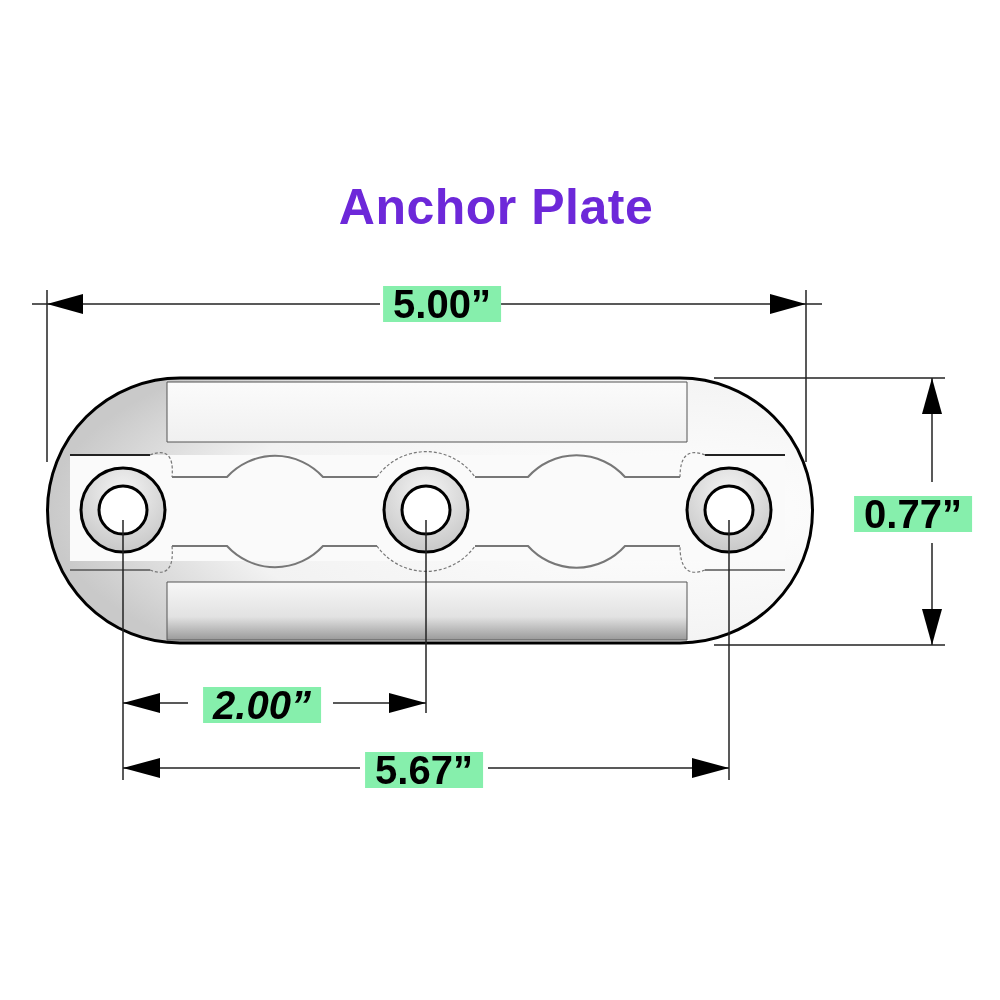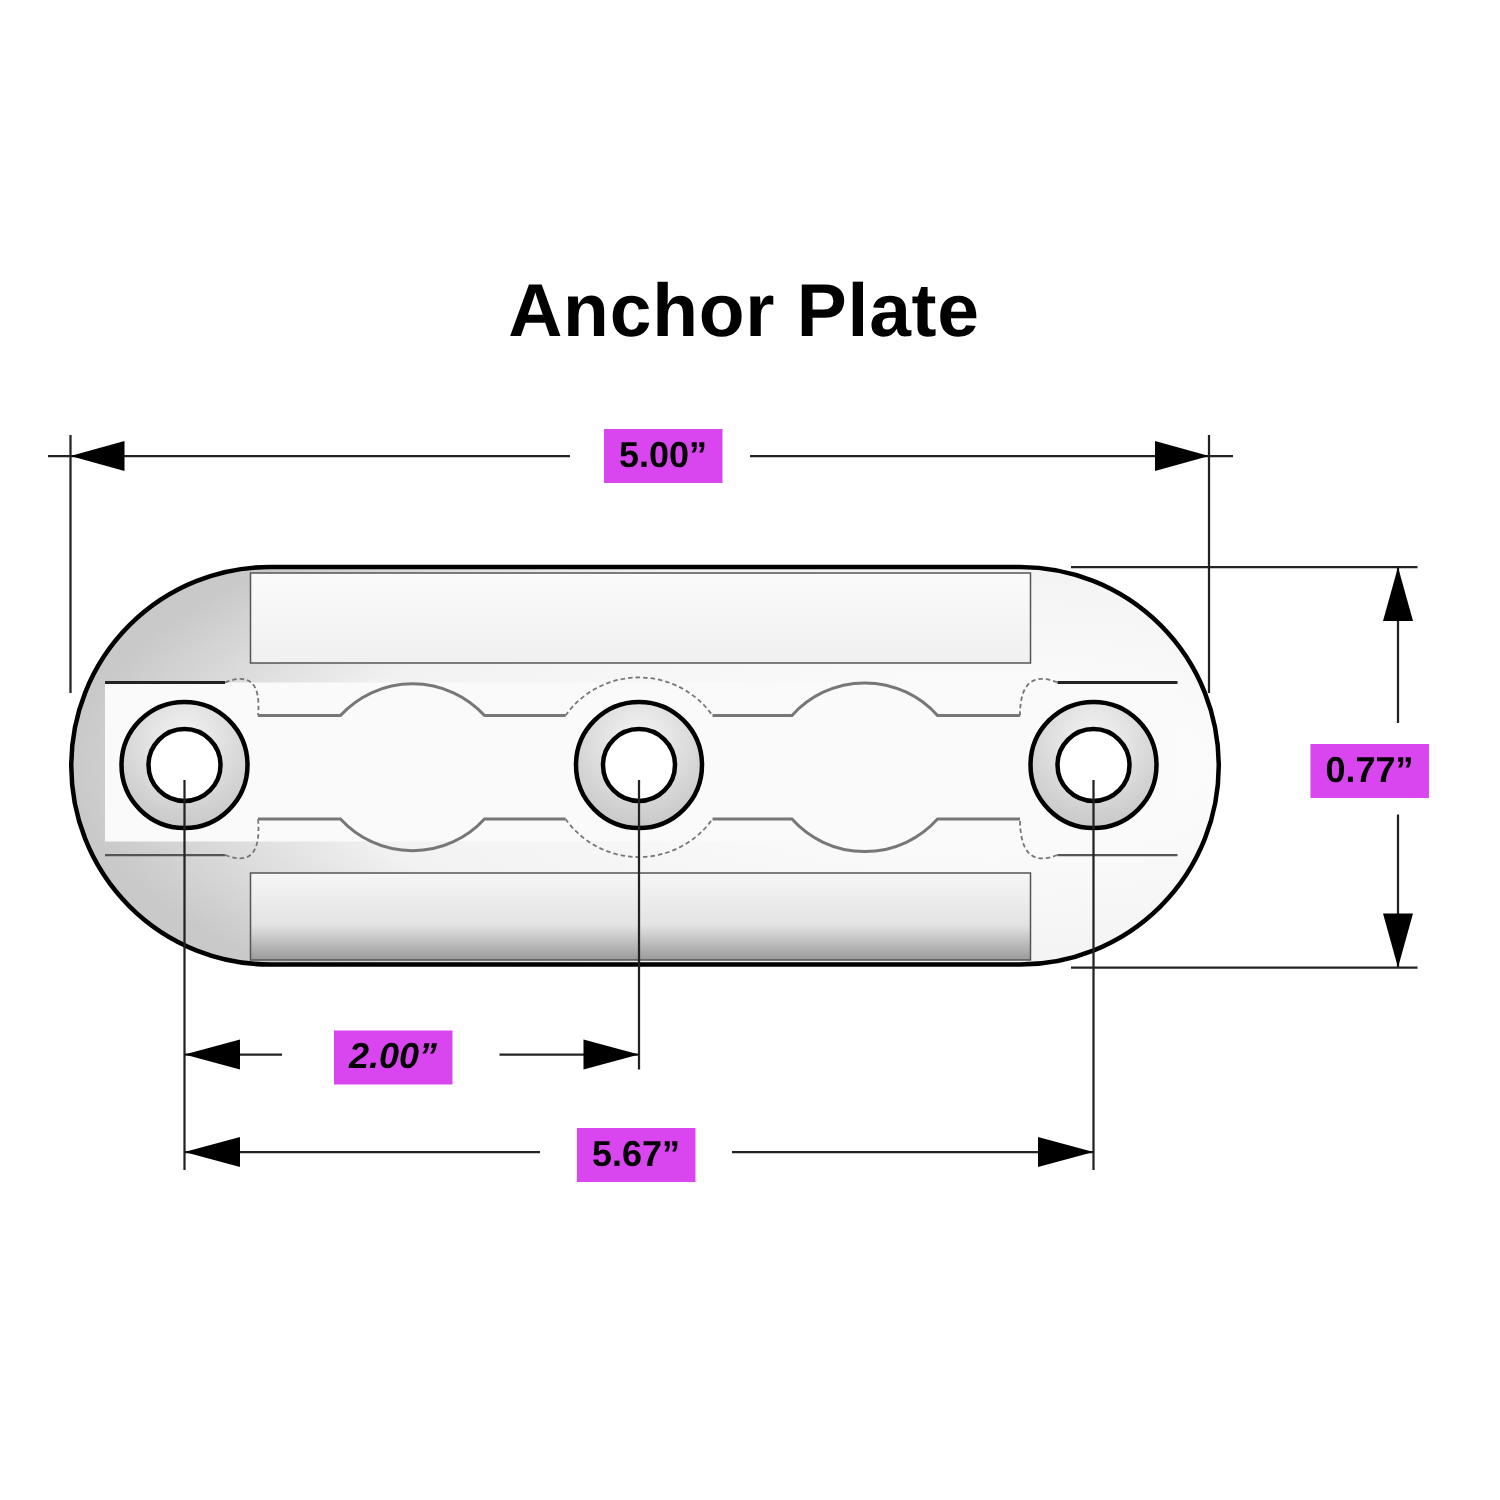--- a/index.html
+++ b/index.html
@@ -1,25 +1,25 @@
 <!DOCTYPE html>
 <html><head>
   <meta charset="utf-8">
   <style>
     html, body { margin: 0; padding: 0; background: #ffffff; }
     body { width: 1000px; height: 1000px; position: relative; overflow: hidden; }
     .title {
       position: absolute; left: 0; top: 178px; width: 992px; text-align: center;
       font-family: "Liberation Sans", sans-serif; font-weight: bold; font-size: 50px;
-      color: #000000; letter-spacing: 0.5px;
+      color: #6d28d9; letter-spacing: 0.5px;
     }
     svg.drawing { position: absolute; left: 0; top: 0; }
     .dim-label {
       position: absolute; font-family: "Liberation Sans", sans-serif; font-weight: bold;
-      font-size: 24px; color: #000000; background: #d946ef; line-height: 36px;
+      font-size: 40px; color: #000000; background: #86efac; line-height: 36px;
       transform: translate(-50%, -50%); padding: 0 10px; white-space: nowrap;
     }
   </style>
 </head>
 <body>
 
 <div class="title">Anchor Plate</div>
 
 <svg class="drawing" width="1000" height="1000" viewBox="0 0 1000 1000" xmlns="http://www.w3.org/2000/svg">
   <defs>

